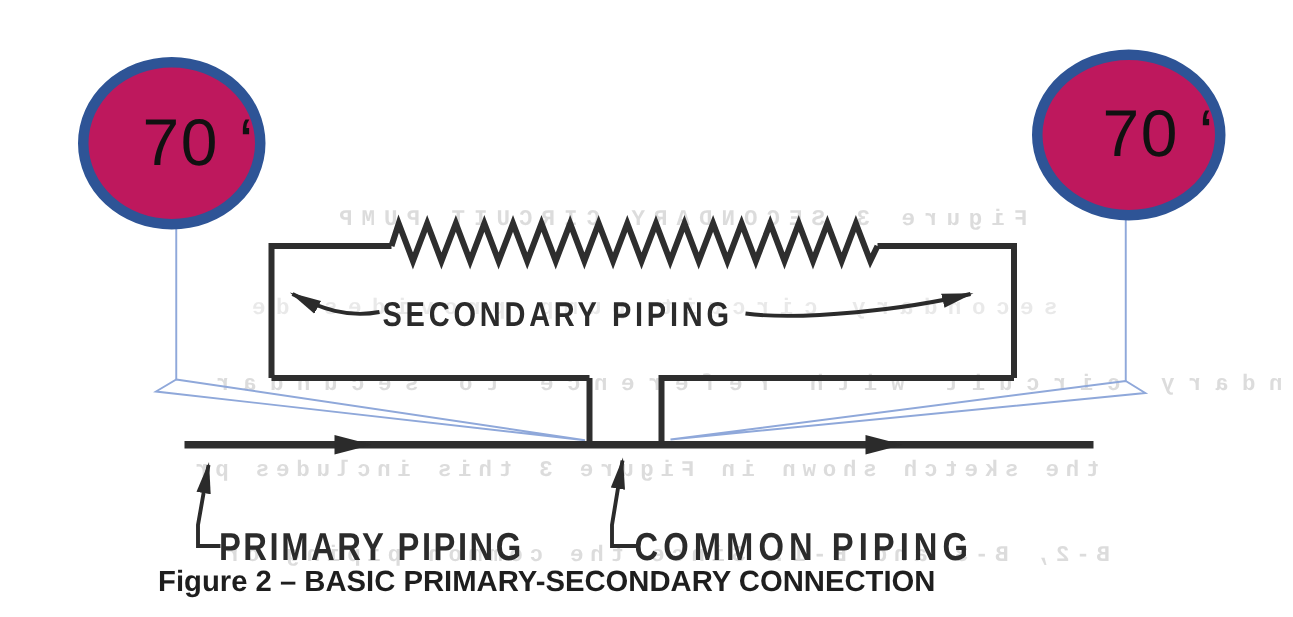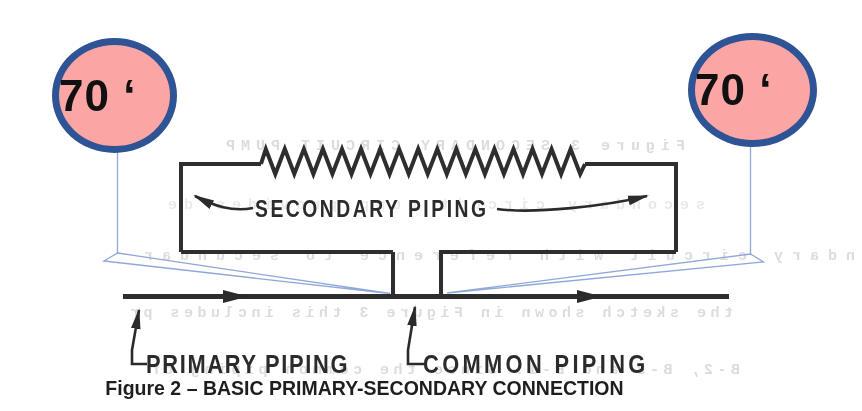--- a/index.html
+++ b/index.html
@@ -7,23 +7,23 @@
     position:relative;width:862px;height:411px;background:#ffffff;overflow:hidden;
     font-family:"Liberation Sans",sans-serif;
   }
   #stage svg{position:absolute;left:0;top:0;}
   .bleed{
     position:absolute;transform:scaleX(-1);transform-origin:center;
     font-family:"Liberation Mono",monospace;font-weight:bold;color:#c8c8c8;
     opacity:.62;white-space:nowrap;pointer-events:none;
   }
   .callout{
-    position:absolute;border:7px solid #2e5496;background:#fca5a5;border-radius:50%;
-    display:flex;align-items:center;justify-content:flex-start;color:#111;
-    font-size:44px;letter-spacing:1px;font-weight:bold;
+    position:absolute;border:7px solid #2e5496;background:#be185d;border-radius:50%;
+    display:flex;align-items:center;justify-content:flex-end;color:#111;
+    font-size:44px;letter-spacing:1px;
   }
   .drafting-label{
     position:absolute;color:#2b2b2b;font-weight:bold;white-space:nowrap;
     transform:scaleX(.84);transform-origin:left top;
   }
   .caption{
     position:absolute;left:0;top:377px;width:729px;text-align:center;
     color:#1e1e1e;font-weight:bold;font-size:19.5px;letter-spacing:0px;
   }
 </style>

